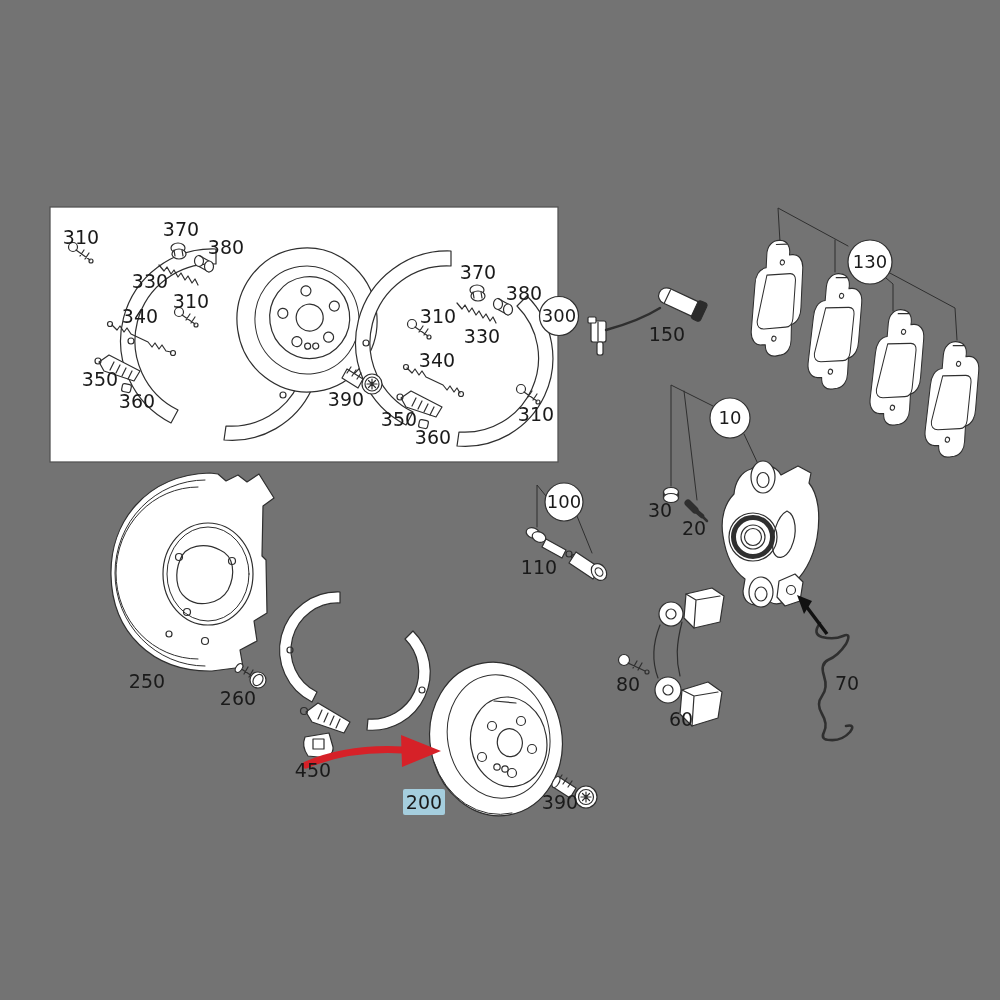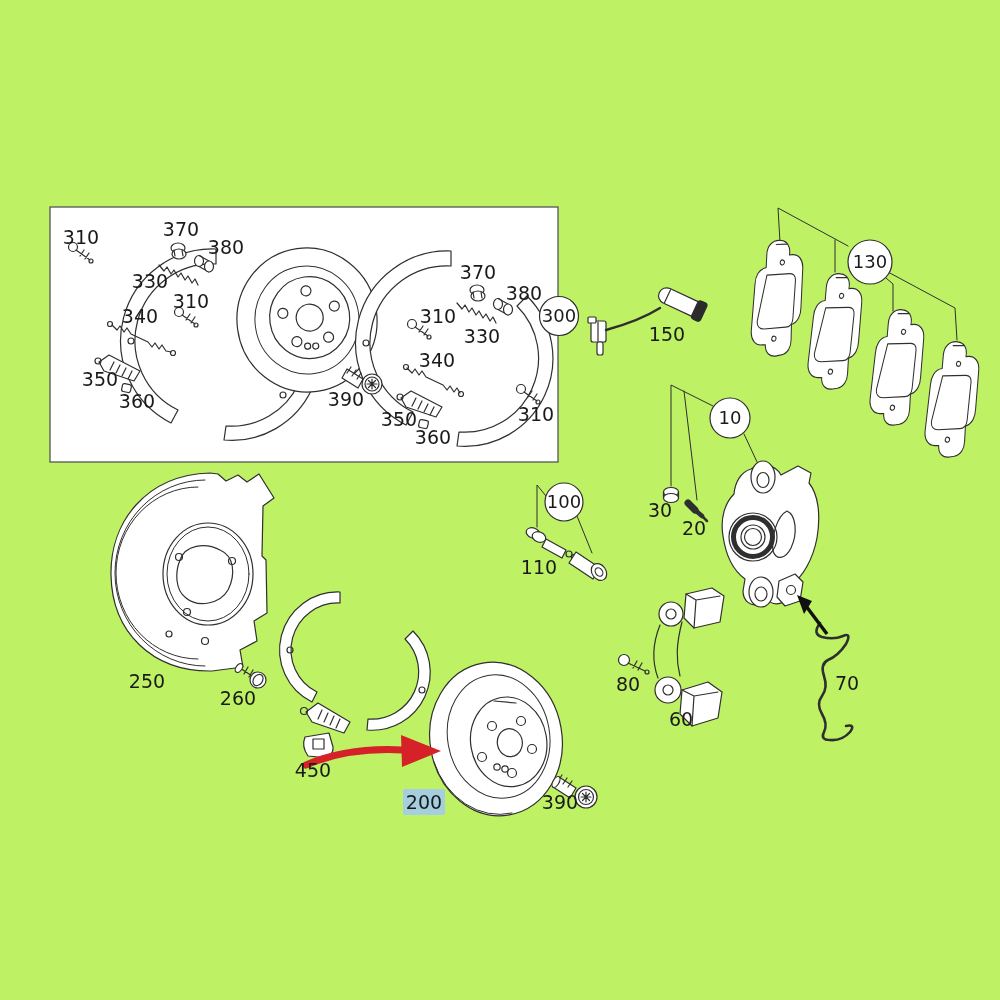--- a/index.html
+++ b/index.html
@@ -1,16 +1,16 @@
 <!DOCTYPE html>
 <html><head>
 <meta charset="utf-8">
 <style>
   html,body{margin:0;padding:0;background:#fff;}
-  .stage{position:relative;width:1000px;height:1000px;background:#bef264;overflow:hidden;
+  .stage{position:relative;width:1000px;height:1000px;background:#737373;overflow:hidden;
          font-family:"DejaVu Sans","Liberation Sans",sans-serif;}
   svg{position:absolute;left:0;top:0;}
   .ln{fill:none;stroke:#2f2f2f;stroke-width:1.2;stroke-linecap:round;stroke-linejoin:round;}
   .lnw{fill:#ffffff;stroke:#2f2f2f;stroke-width:1.2;stroke-linejoin:round;}
   .thin{stroke-width:1;}
   .lbl{font-size:19px;fill:#1a1a1a;text-anchor:middle;}
   .clbl{font-size:18px;fill:#1a1a1a;text-anchor:middle;}
 </style>
 </head>
 <body>

